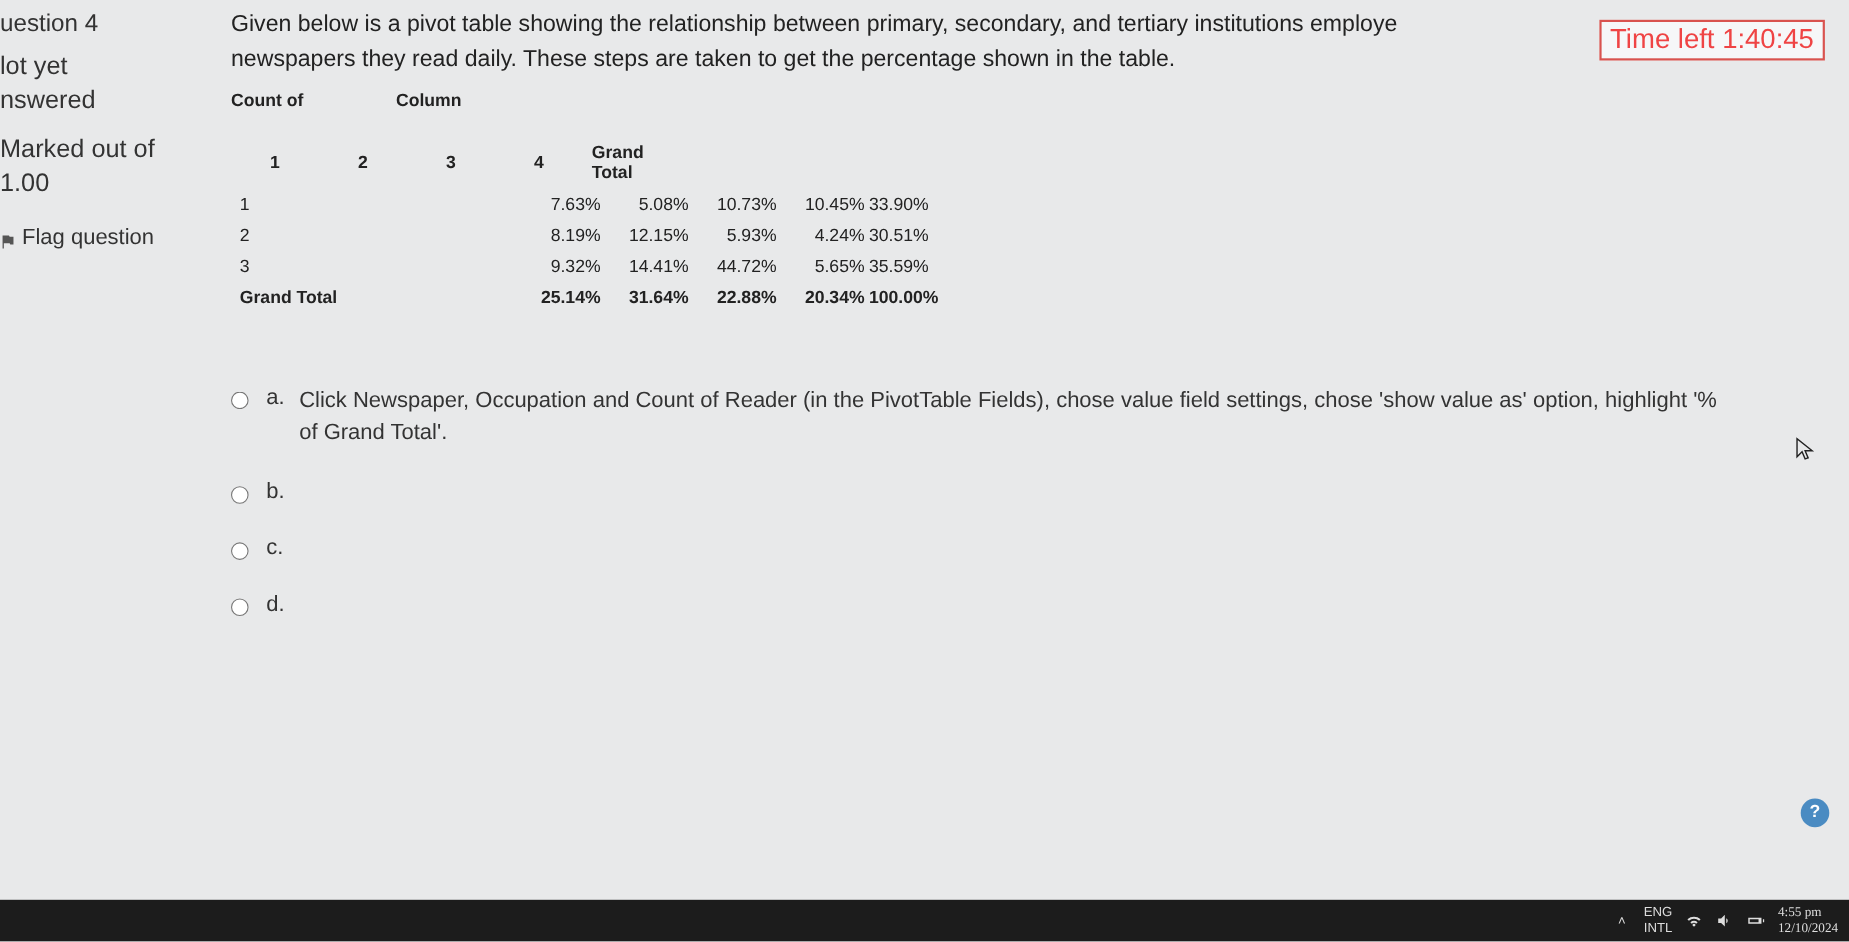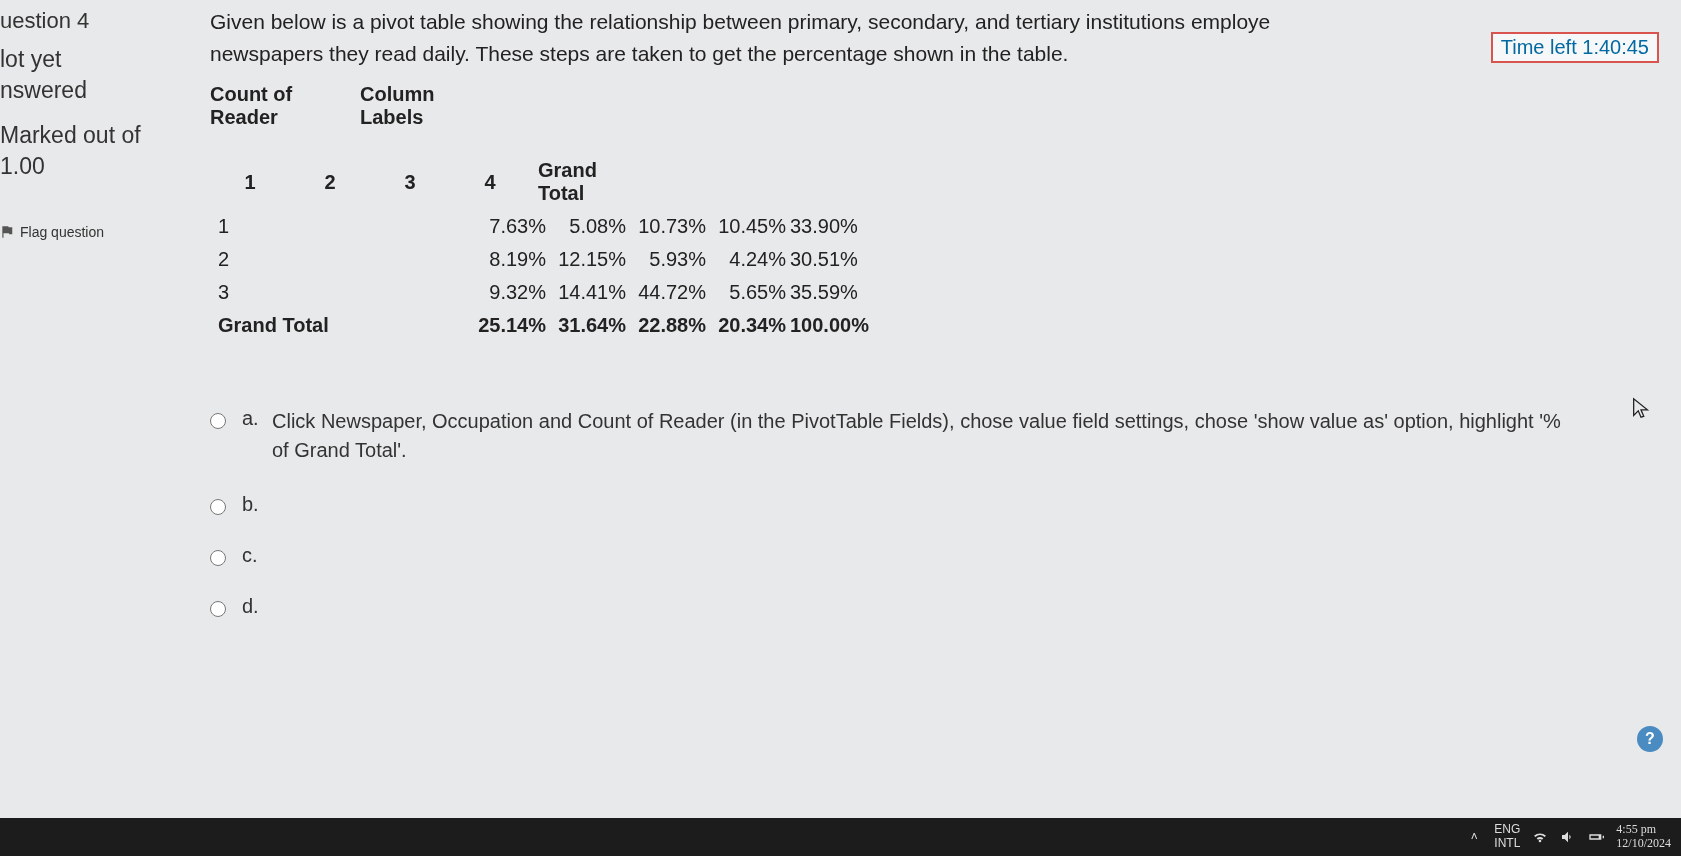--- a/index.html
+++ b/index.html
@@ -17,44 +17,44 @@
   height: 818px;
 }
 .sidebar {
   width: 200px;
   padding: 8px 12px 8px 0;
   font-size: 20px;
   color: #333;
 }
 .sidebar .q-title { font-size: 22px; margin-bottom: 12px; }
 .sidebar .meta { margin-bottom: 4px; font-size: 23px; }
-.sidebar .flag { margin-top: 44px; font-size: 14px; color: #333; display: flex; align-items: center; gap: 6px; }
+.sidebar .flag { margin-top: 25px; font-size: 20px; color: #333; display: flex; align-items: center; gap: 6px; }
 .flag-icon { width: 14px; height: 14px; display: inline-block; }
 .flag-icon svg { width: 14px; height: 14px; }
 .content {
   flex: 1;
   padding: 6px 20px 10px 10px;
   font-size: 21px;
   color: #222;
   position: relative;
 }
 .prompt { line-height: 1.5; margin-bottom: 14px; max-width: 1360px; }
 .timer {
   position: absolute;
-  top: 32px;
+  top: 18px;
   right: 22px;
   border: 2px solid #d9534f;
   background: #f6f7f8;
   padding: 2px 8px;
-  font-size: 20px;
-  color: #0369a1;
+  font-size: 25px;
+  color: #ef4444;
 }
 .pivot {
   margin-top: 6px;
-  font-size: 20px;
+  font-size: 16px;
 }
 .pivot .corner-row { display: flex; }
 .pivot .corner1 { width: 150px; font-weight: 700; }
 .pivot .corner2 { width: 120px; font-weight: 700; }
 .pivot .hdr-row { display: flex; margin-top: 30px; align-items: center; }
 .pivot .row-lbl-hdr { width: 260px; font-weight: 700; }
 .pivot .col-hdr { width: 80px; text-align: center; font-weight: 700; }
 .pivot .gt-hdr { width: 120px; font-weight: 700; text-align: left; padding-left: 8px; line-height: 1.15; }
 .pivot .data-row { display: flex; margin-top: 10px; }
 .pivot .row-lbl { width: 260px; padding-left: 8px; }
@@ -133,24 +133,20 @@
     <div class="prompt">
       <span>Given below is a pivot table showing the relationship between primary, secondary, and tertiary institutions employe</span><br>
       <span>newspapers they read daily.  These steps are taken to get the percentage shown in the table.</span>
     </div>
 
     <div class="pivot">
       <div class="corner-row">
         <div class="corner1">Count of</div>
         <div class="corner2">Column</div>
       </div>
-      <div class="corner-row">
-        <div class="corner1">Reader</div>
-        <div class="corner2">Labels</div>
-      </div>
 
       <div class="hdr-row">
         <div class="col-hdr">1</div>
         <div class="col-hdr">2</div>
         <div class="col-hdr">3</div>
         <div class="col-hdr">4</div>
         <div class="gt-hdr">
           <div>Grand</div>
             <div>Total</div>
         </div>

